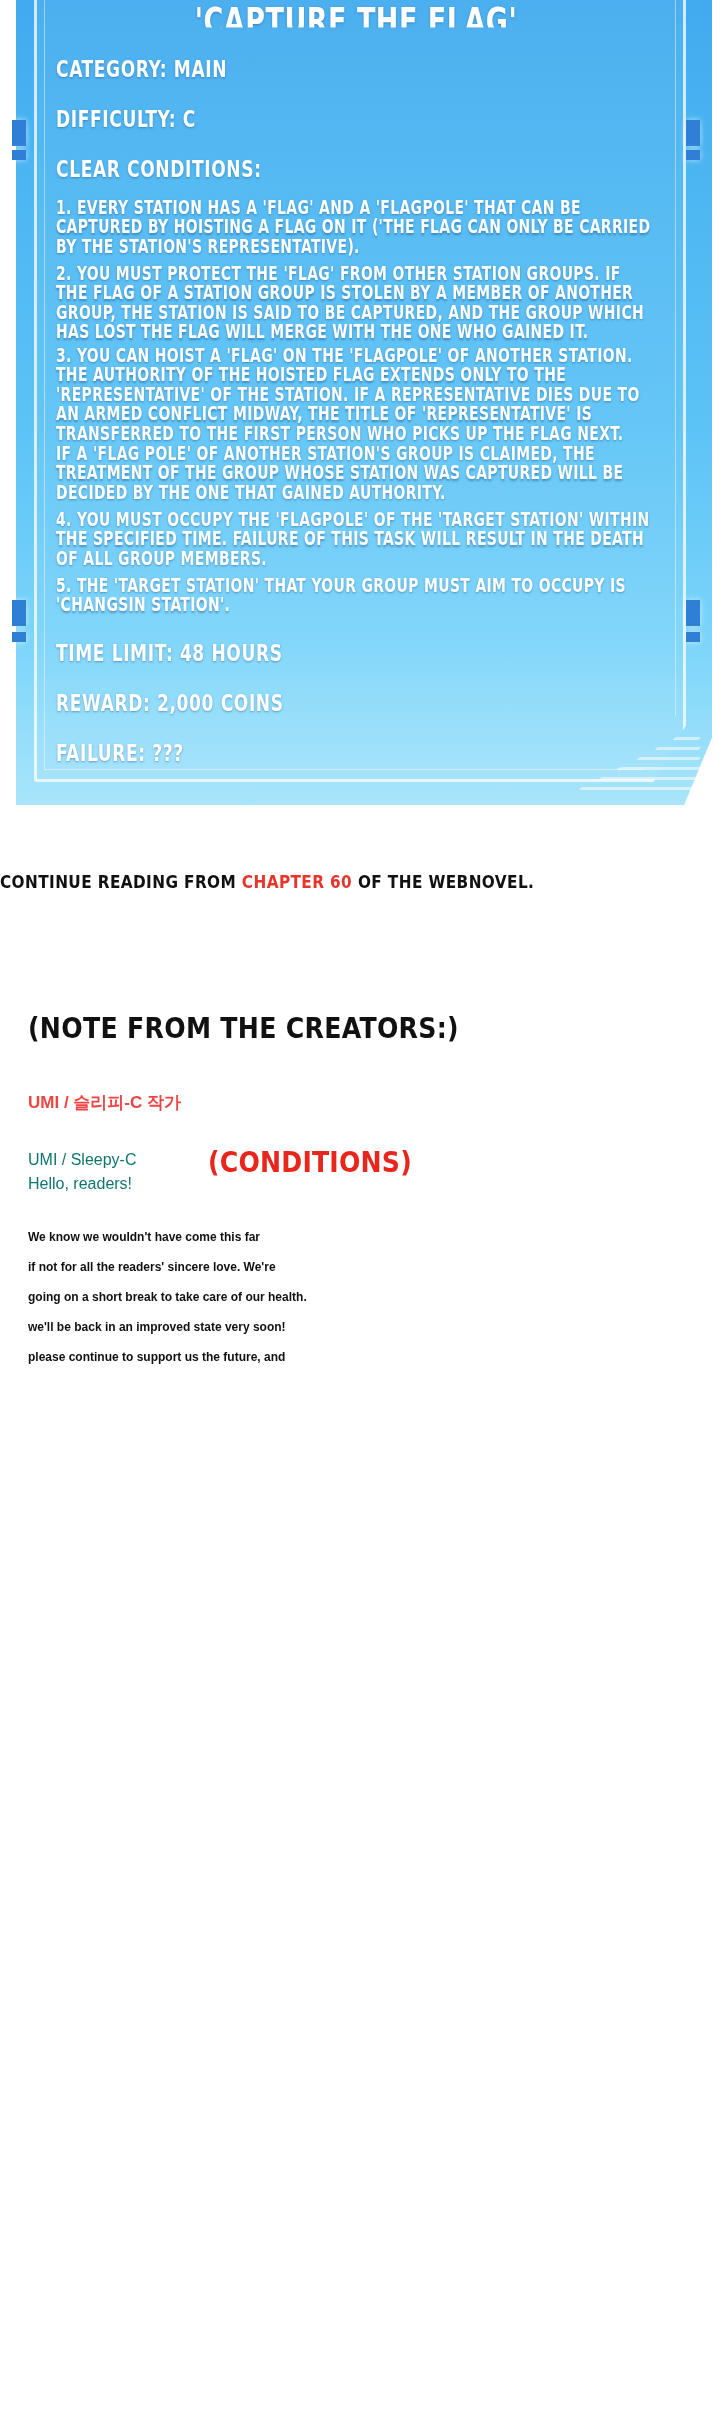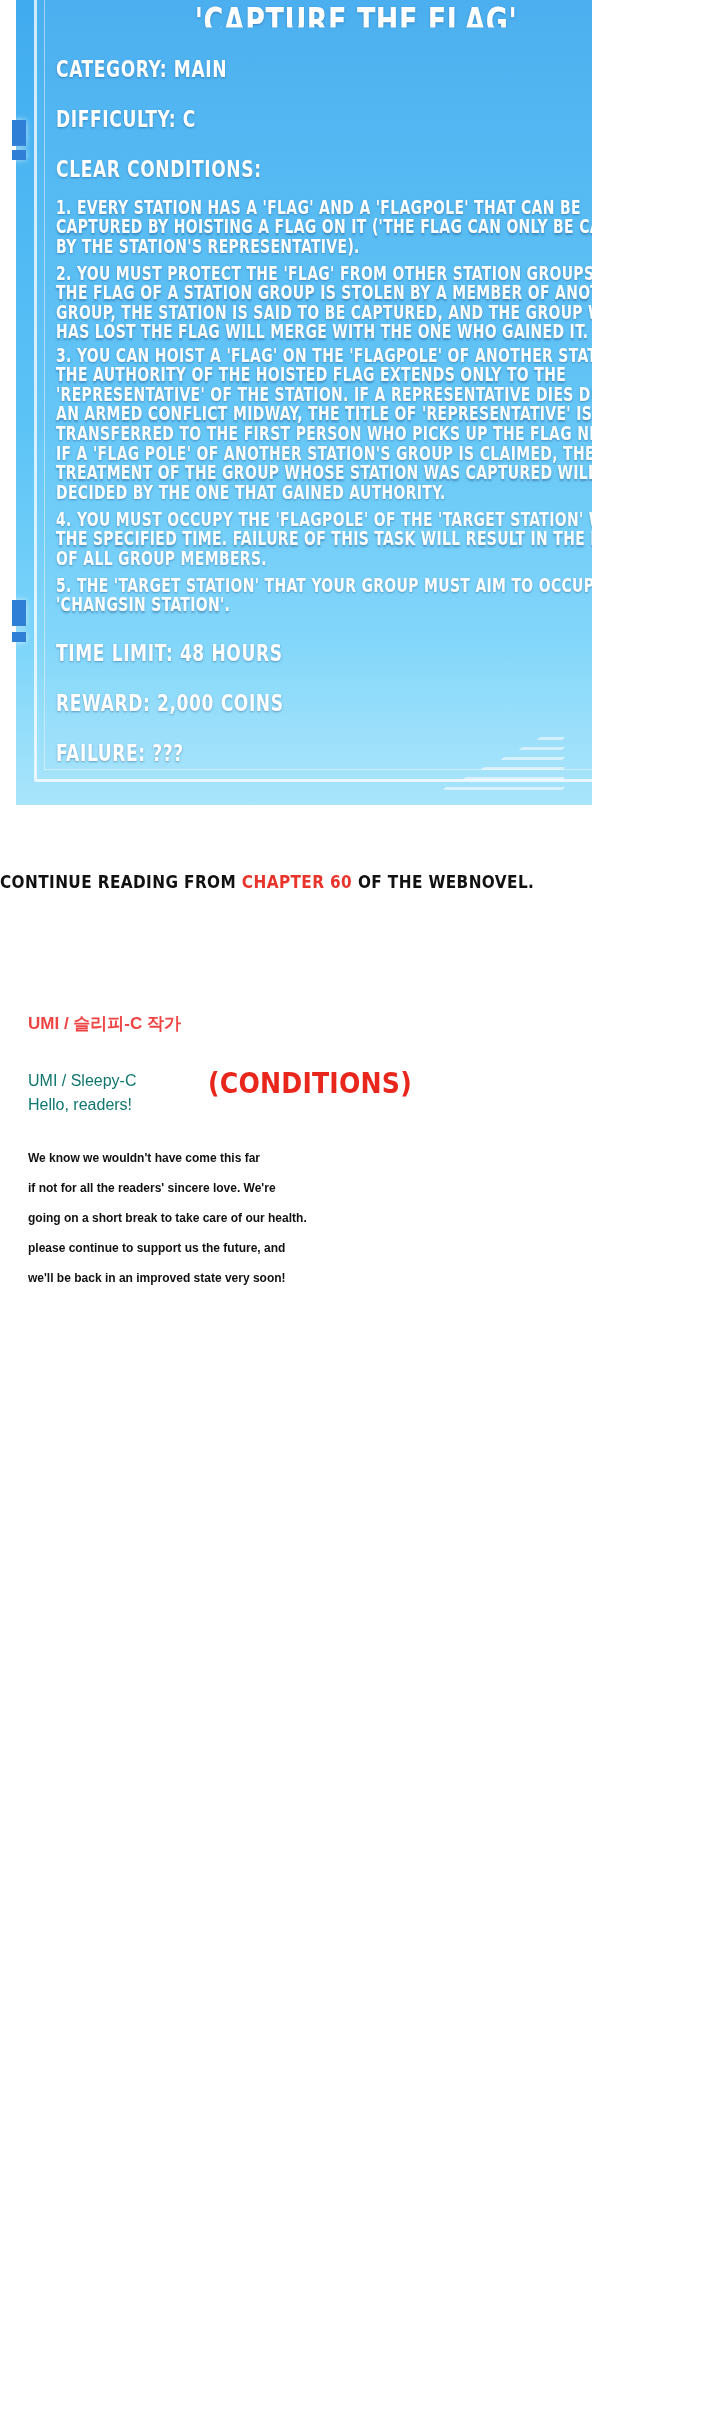--- a/index.html
+++ b/index.html
@@ -12,21 +12,21 @@
     min-height: 2414px;
     font-family: "Liberation Sans", sans-serif;
     color: #000;
     position: relative;
     overflow-x: hidden;
   }
 
   
   .quest-wrap {
     position: relative;
-    width: 592px;
+    width: 728px;
     height: 830px;
     background: #ffffff;
     overflow: hidden;
   }
   .quest-bg {
     position: absolute;
     left: 16px;
     top: -40px;
     width: 696px;
     height: 845px;
@@ -258,32 +258,33 @@
     <div class="q-gap-md"></div>
     <div class="q-line">FAILURE: ???</div>
   </div>
 </div>
 
 <div class="continue-row">
   <span>CONTINUE READING FROM </span><span class="hl">CHAPTER 60</span><span> OF THE WEBNOVEL.</span>
 </div>
 
 <div class="note-block">
+  <div class="note-head">(NOTE FROM THE CREATORS:)</div>
 
   <div class="kr-author">UMI / 슬리피-C 작가</div>
 
 
   <div class="en-row">
     <div class="en-left">
       <div>UMI / Sleepy-C</div>
       <div>Hello, readers!</div>
     </div>
     <div class="translation-tag">(CONDITIONS)</div>
   </div>
 
   <div class="en-body">
     <p>We know we wouldn't have come this far</p>
     <p>if not for all the readers' sincere love. We're</p>
     <p>going on a short break to take care of our health.</p>
+    <p>we'll be back in an improved state very soon!</p>
     <p>please continue to support us the future, and</p>
-    <p>we'll be back in an improved state very soon!</p>
   </div>
 </div>
 
 </body></html>

